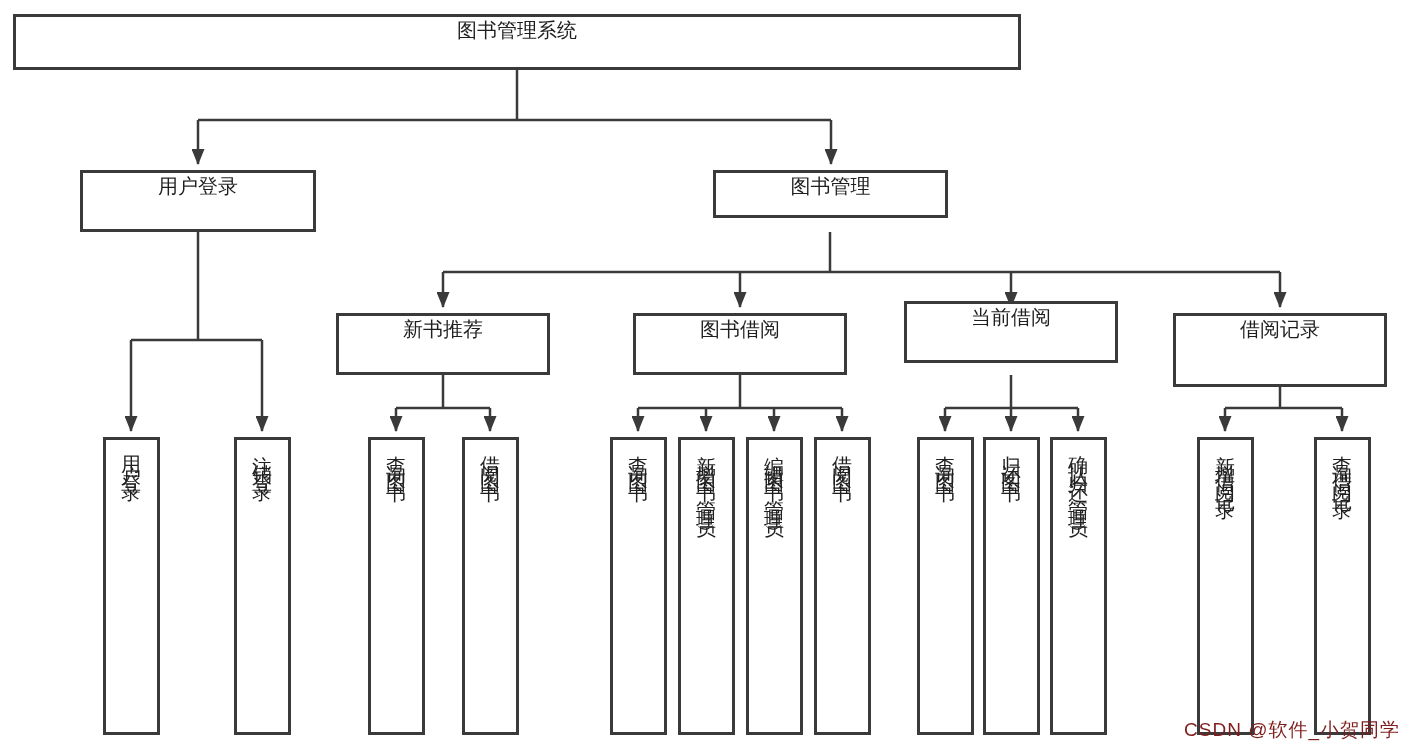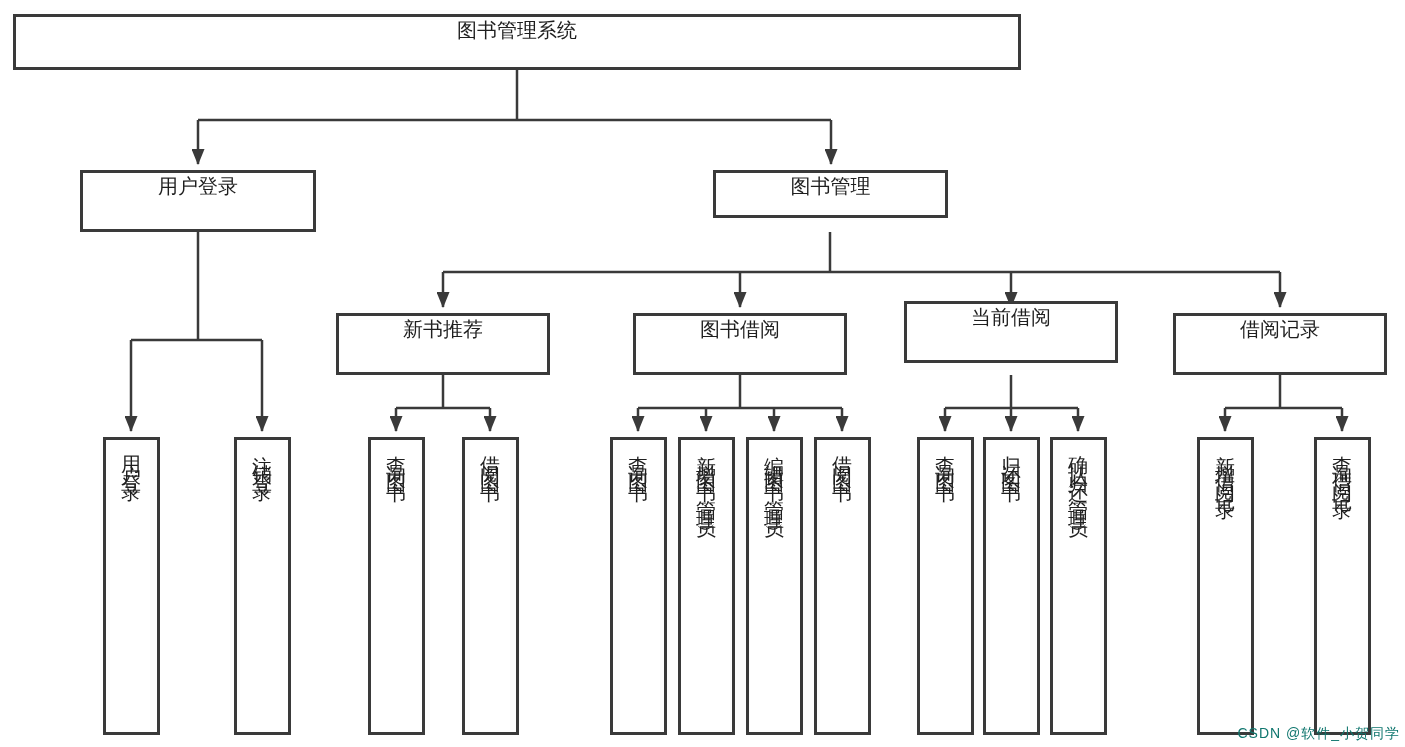--- a/index.html
+++ b/index.html
@@ -26,22 +26,22 @@
     writing-mode:vertical-rl;
     text-orientation:mixed;
     letter-spacing:9px;
     line-height:1;
     white-space:nowrap;
   }
   .watermark{
     position:absolute;
     right:5px;bottom:4px;
     z-index:5;
-    color:#0f766e;
-    font-size:14px;
+    color:#7f1d1d;
+    font-size:19px;
     letter-spacing:1px;
   }
 </style>
 </head>
 <body>
 
 <div class="canvas">
 
   <svg class="wires" width="1405" height="747" viewBox="0 0 1405 747">
     <defs>
@@ -106,21 +106,21 @@
 
   <div class="box h" style="left:633px;top:313px;width:214px;height:62px">
     <span>图书借阅</span>
   </div>
   <div class="box h" style="left:336px;top:313px;width:214px;height:62px">
     <span>新书推荐</span>
   </div>
   <div class="box h" style="left:904px;top:301px;width:214px;height:62px">
     <span>当前借阅</span>
   </div>
-  <div class="box h" style="left:1173px;top:313px;width:214px;height:62px">
+  <div class="box h" style="left:1173px;top:313px;width:214px;height:74px">
     <span>借阅记录</span>
   </div>
 
   <div class="box v" style="left:103px;top:437px;width:57px;height:298px">
     <span>用户登录</span>
   </div>
   <div class="box v" style="left:234px;top:437px;width:57px;height:298px">
     <span>注销登录</span>
   </div>
 

